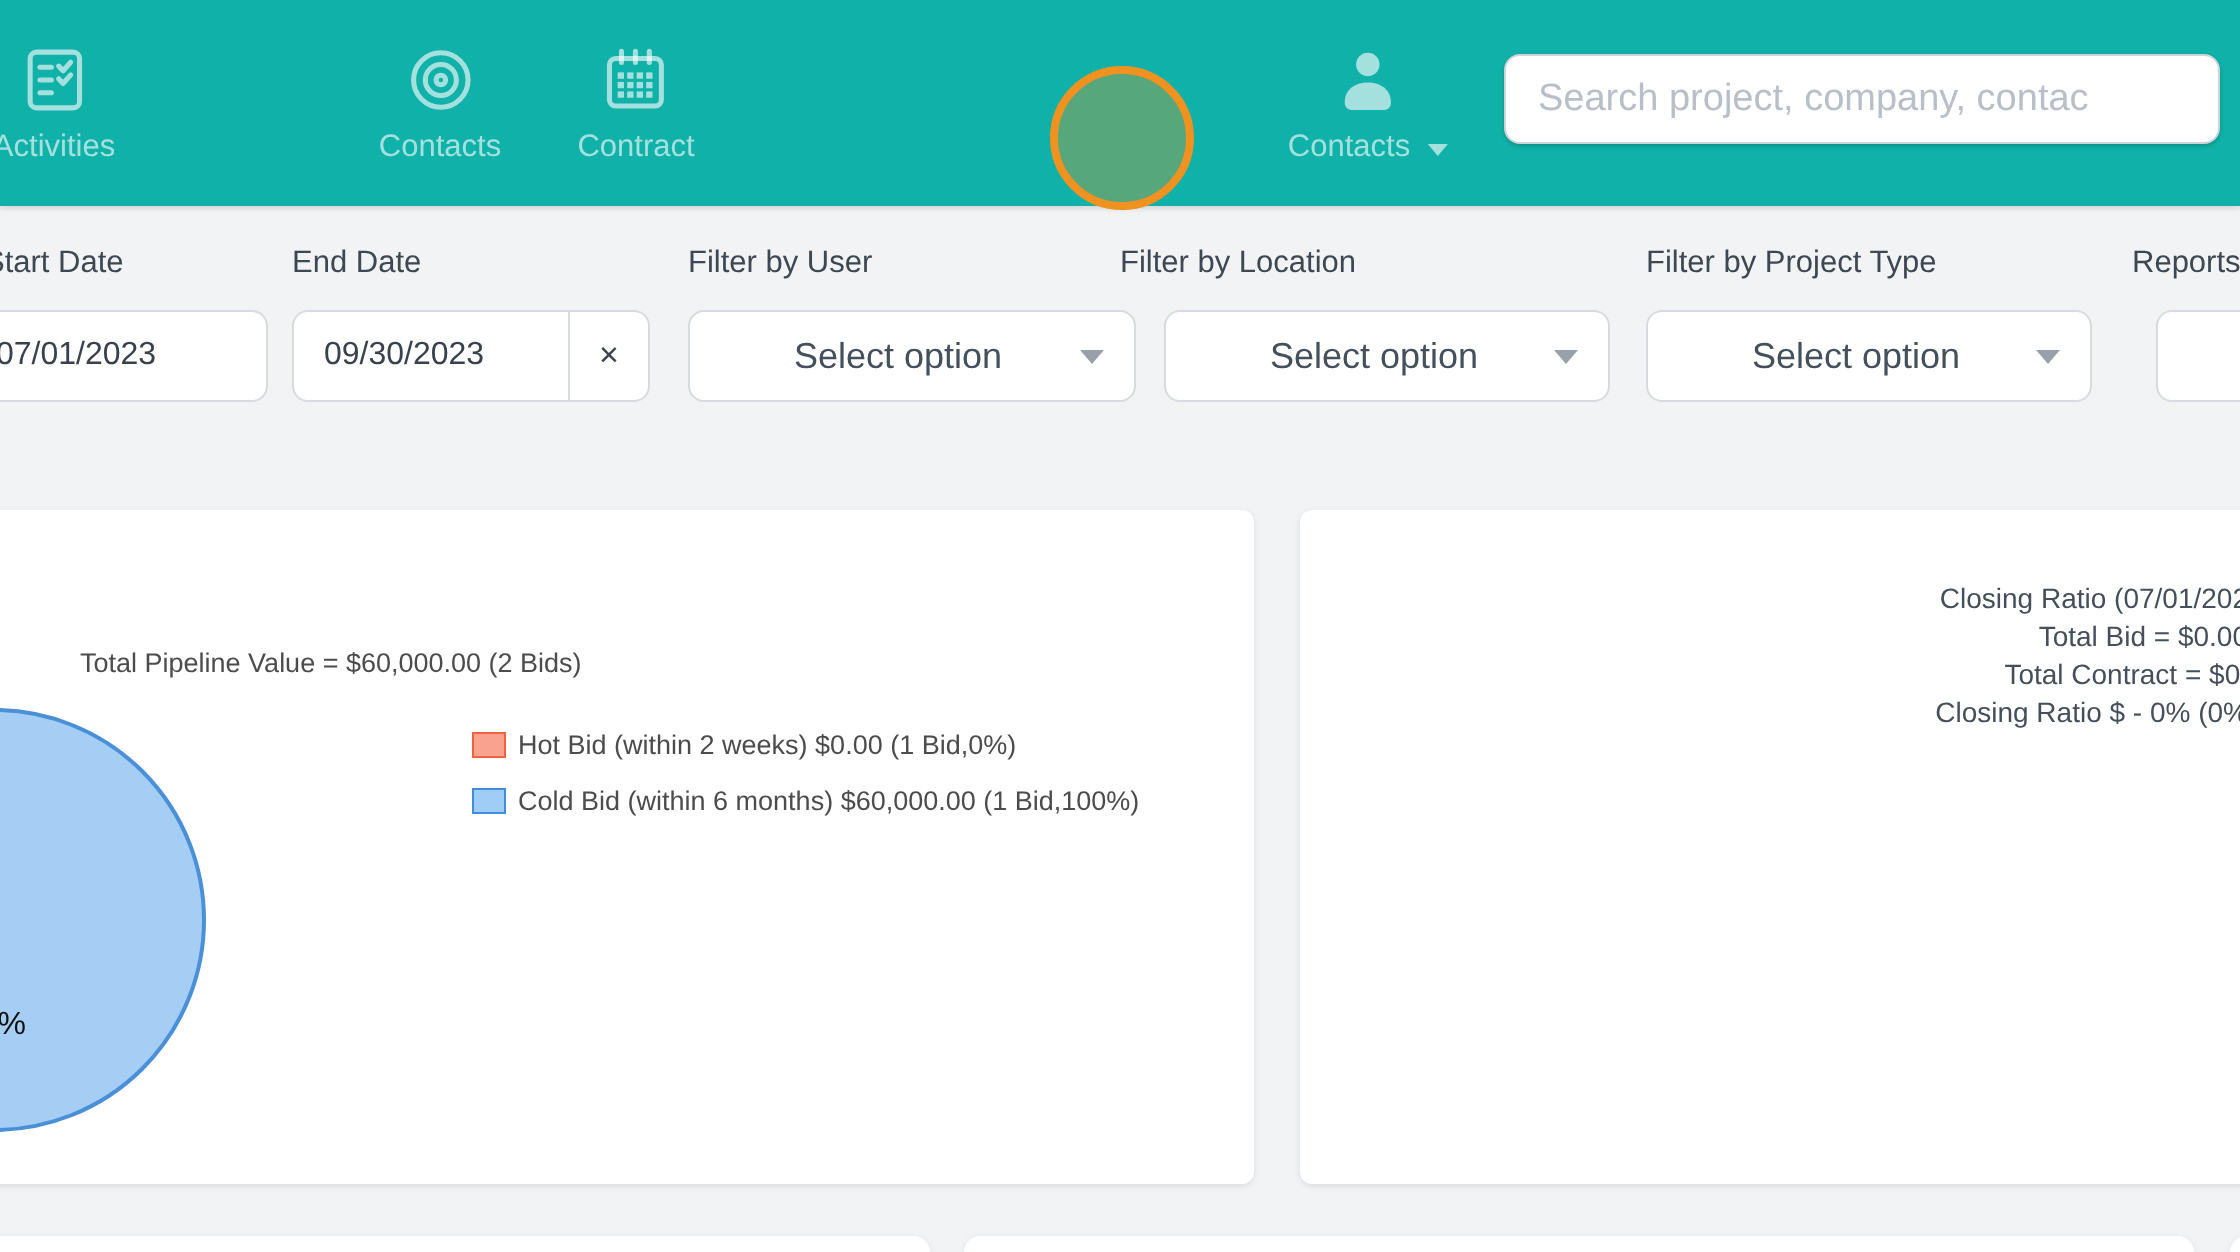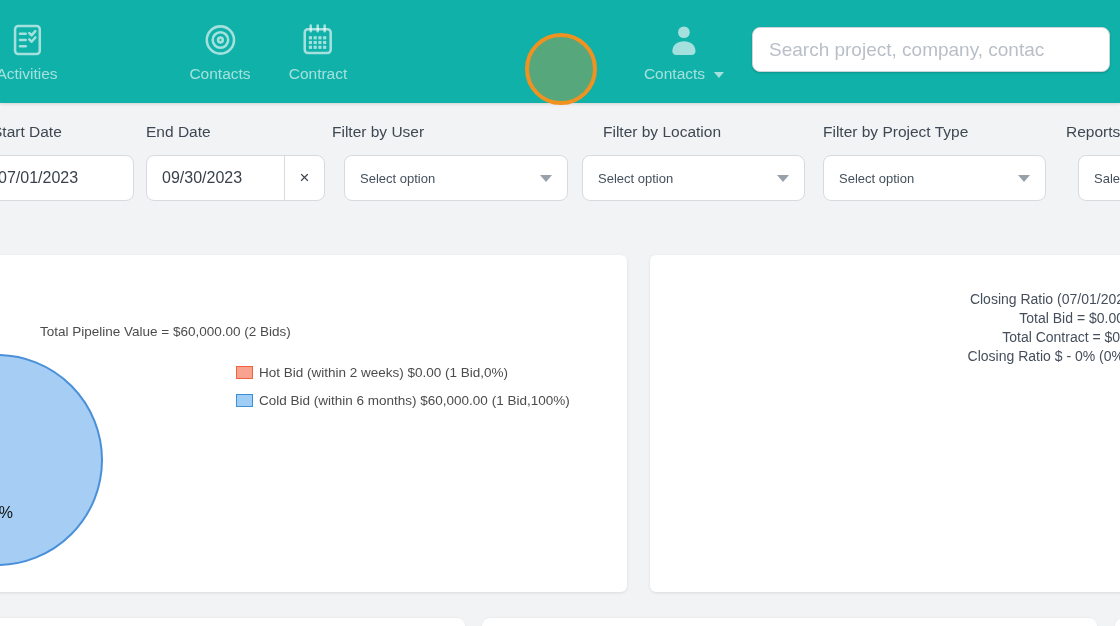--- a/index.html
+++ b/index.html
@@ -56,21 +56,21 @@
     white-space:nowrap;
   }
   .ctl .val { padding-left:15px; }
   .date-group { padding:0; }
   .date-group .val { flex:1; }
   .clear-btn {
     width:40px; height:100%; border-left:1px solid #d7dbe0;
     display:flex; align-items:center; justify-content:center;
     font-size:17px; color:#3b444e; cursor:pointer;
   }
-  .select { cursor:pointer; font-size:13px; color:#44505c; }
+  .select { cursor:pointer; font-size:18px; color:#44505c;padding-left:37px; }
   .select .caret {
     position:absolute; right:15px; top:50%; margin-top:-3px;
     width:0; height:0;
     border-left:6.5px solid transparent; border-right:6.5px solid transparent;
     border-top:7px solid #98a1aa;
   }
 
   
   .card {
     position:absolute; top:255px; height:337px; background:#fff;
@@ -176,22 +176,22 @@
     </span>
   </div>
 
   <input class="search-box" type="text" placeholder="Search project, company, contac" style="">
 </div>
 
 <div class="highlight-ring"></div>
 
 <div class="flt-label" style="left:-8px">Start Date</div>
 <div class="flt-label" style="left:146px">End Date</div>
-<div class="flt-label" style="left:332px">Filter by User</div>
-<div class="flt-label" style="left:603px">Filter by Location</div>
+<div class="flt-label" style="left:344px">Filter by User</div>
+<div class="flt-label" style="left:560px">Filter by Location</div>
 <div class="flt-label" style="left:823px">Filter by Project Type</div>
 <div class="flt-label" style="left:1066px">Reports b</div>
 
 <div class="ctl" style="left:-18px; width:152px">
   <span class="val">07/01/2023</span>
 </div>
 
 <div class="ctl date-group" style="left:146px; width:179px">
   <span class="val">09/30/2023</span>
   <span class="clear-btn">×</span>

